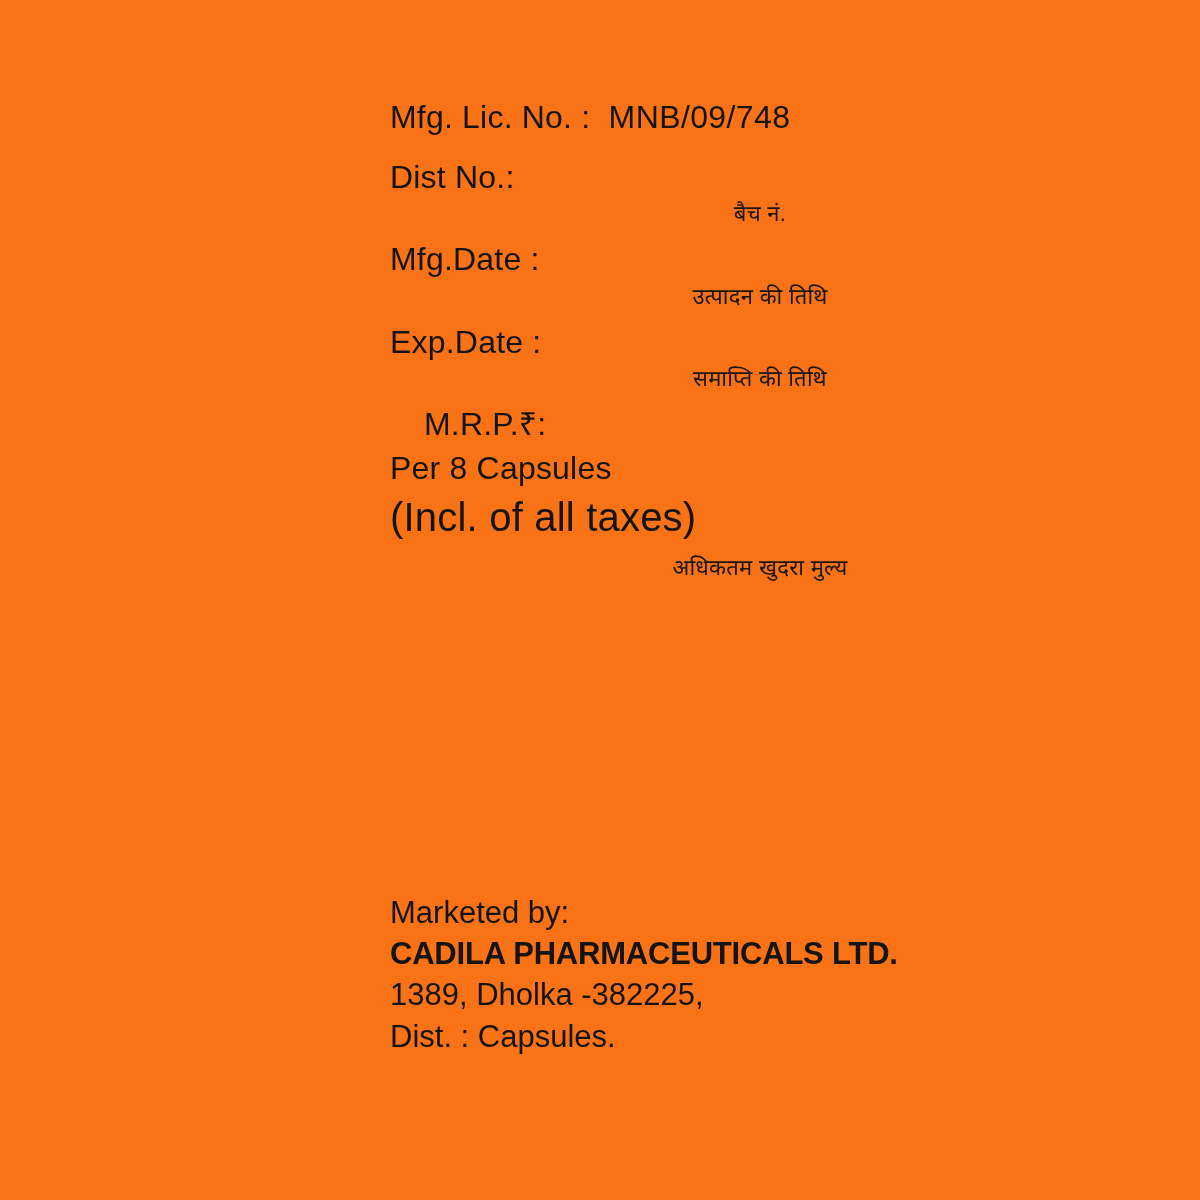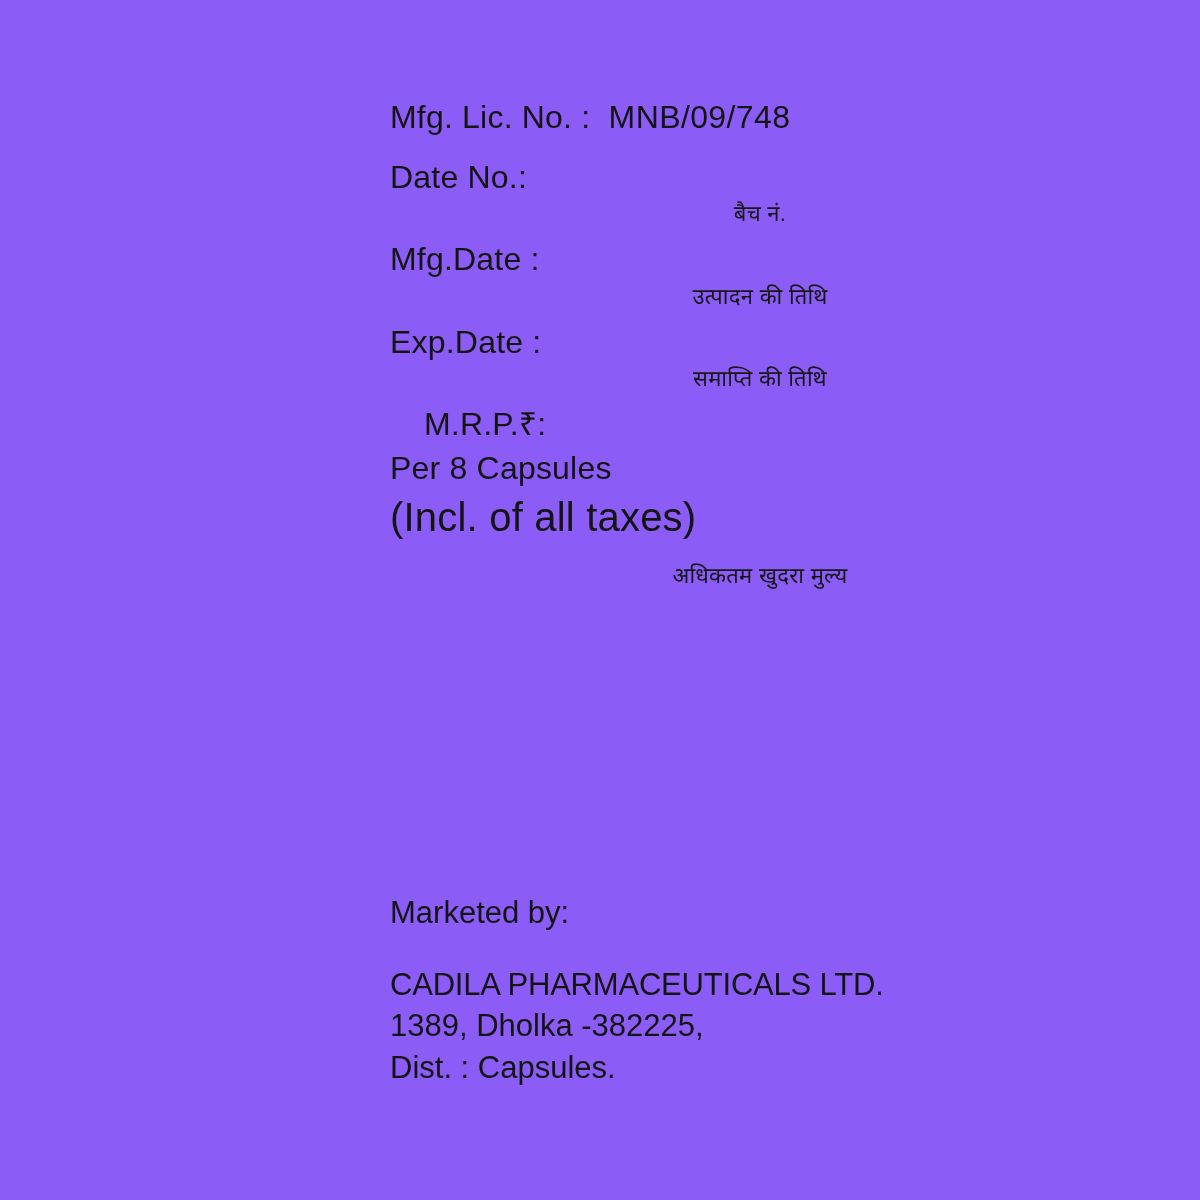--- a/index.html
+++ b/index.html
@@ -13,21 +13,21 @@
     font-family: "Liberation Sans", sans-serif;
     color: #111111;
     -webkit-font-smoothing: antialiased;
     position: relative;
     overflow: hidden;
   }
 
   .label-sheet {
     position: absolute;
     inset: 0;
-    background: #8b5cf6;
+    background: #f97316;
   }
 
   
   .info-block {
     position: absolute;
     left: 390px;
     top: 96px;
     width: 740px;
   }
 
@@ -71,62 +71,61 @@
     width: 760px;
   }
 
   .marketer-block .line {
     font-size: 31px;
     line-height: 1.33;
     color: #141414;
   }
 
   .marketer-name {
-    font-weight: normal;
+    font-weight: bold;
     font-size: 32px;
     letter-spacing: -0.2px;
-    margin-top: 31px;
   }
 
   .mrp-symbol {
     font-family: "Liberation Sans", sans-serif;
     margin-left: 34px;
   }
 </style>
 </head>
 <body>
 
 <div class="label-sheet">
 
   <div class="info-block">
 
     <div class="field-group">
       <span class="line latin latin-lg"><span>Mfg. Lic. No. :</span>&nbsp;&nbsp;<span class="value">MNB/09/748</span></span>
     </div>
 
     <div class="field-group tight">
-      <span class="line latin latin-lg">Date No.:</span>
+      <span class="line latin latin-lg">Dist No.:</span>
       <span class="line deva">बैच नं.</span>
     </div>
 
     <div class="field-group tight">
       <span class="line latin latin-lg">Mfg.Date :</span>
       <span class="line deva">उत्पादन की तिथि</span>
     </div>
 
     <div class="field-group tight">
       <span class="line latin latin-lg">Exp.Date :</span>
       <span class="line deva">समाप्ति की तिथि</span>
     </div>
 
     <div class="field-group">
       <span class="line latin latin-lg mrp-symbol">M.R.P.₹:</span>
       <span class="line latin latin-lg">Per  8 Capsules</span>
       <span class="line latin">(Incl. of all taxes)</span>
-      <span class="line deva" style="margin-top:16px;">अधिकतम खुदरा मुल्य</span>
+      <span class="line deva" style="margin-top:8px;">अधिकतम खुदरा मुल्य</span>
     </div>
 
   </div>
 
   <div class="marketer-block">
     <span class="line">Marketed by:</span>
     <span class="line marketer-name">CADILA PHARMACEUTICALS LTD.</span>
     <span class="line">1389, Dholka -382225,</span>
     <span class="line">Dist. : Capsules.</span>
   </div>

